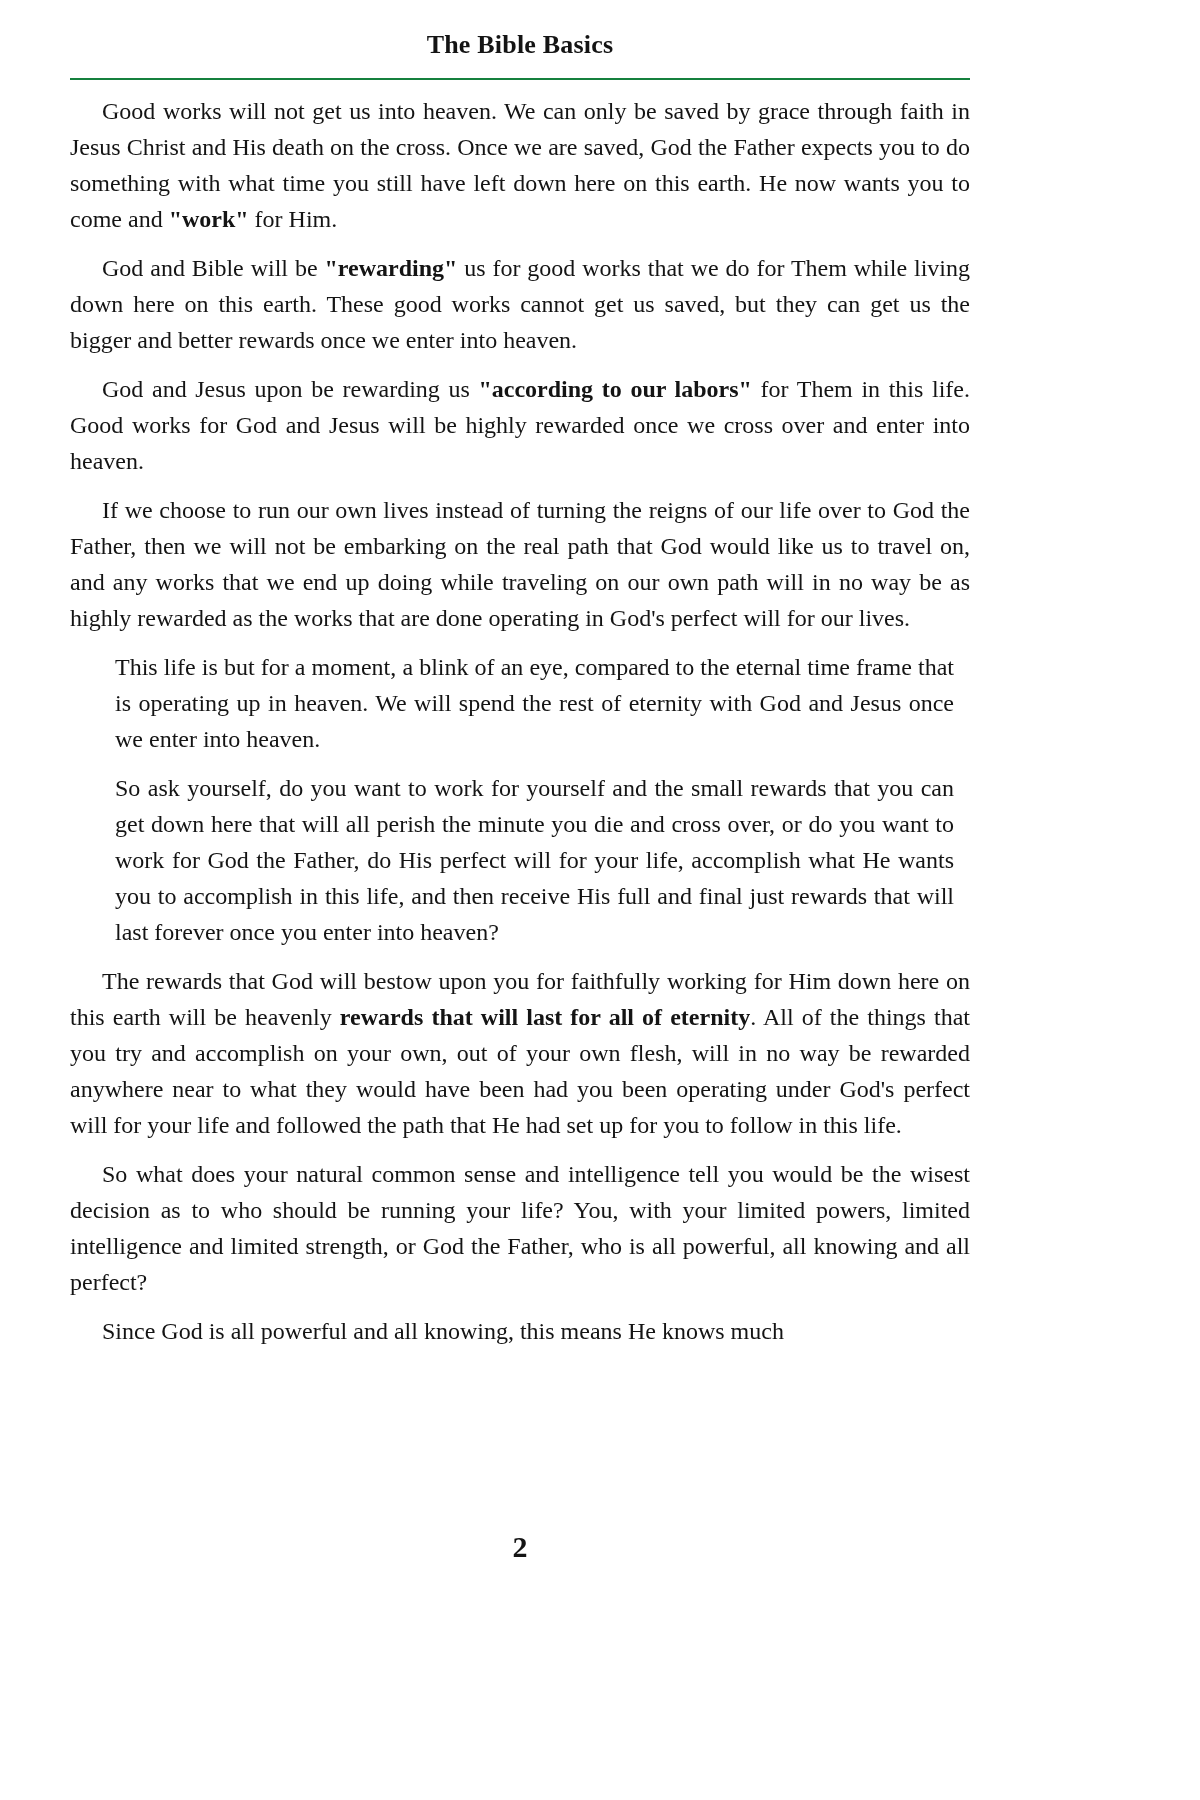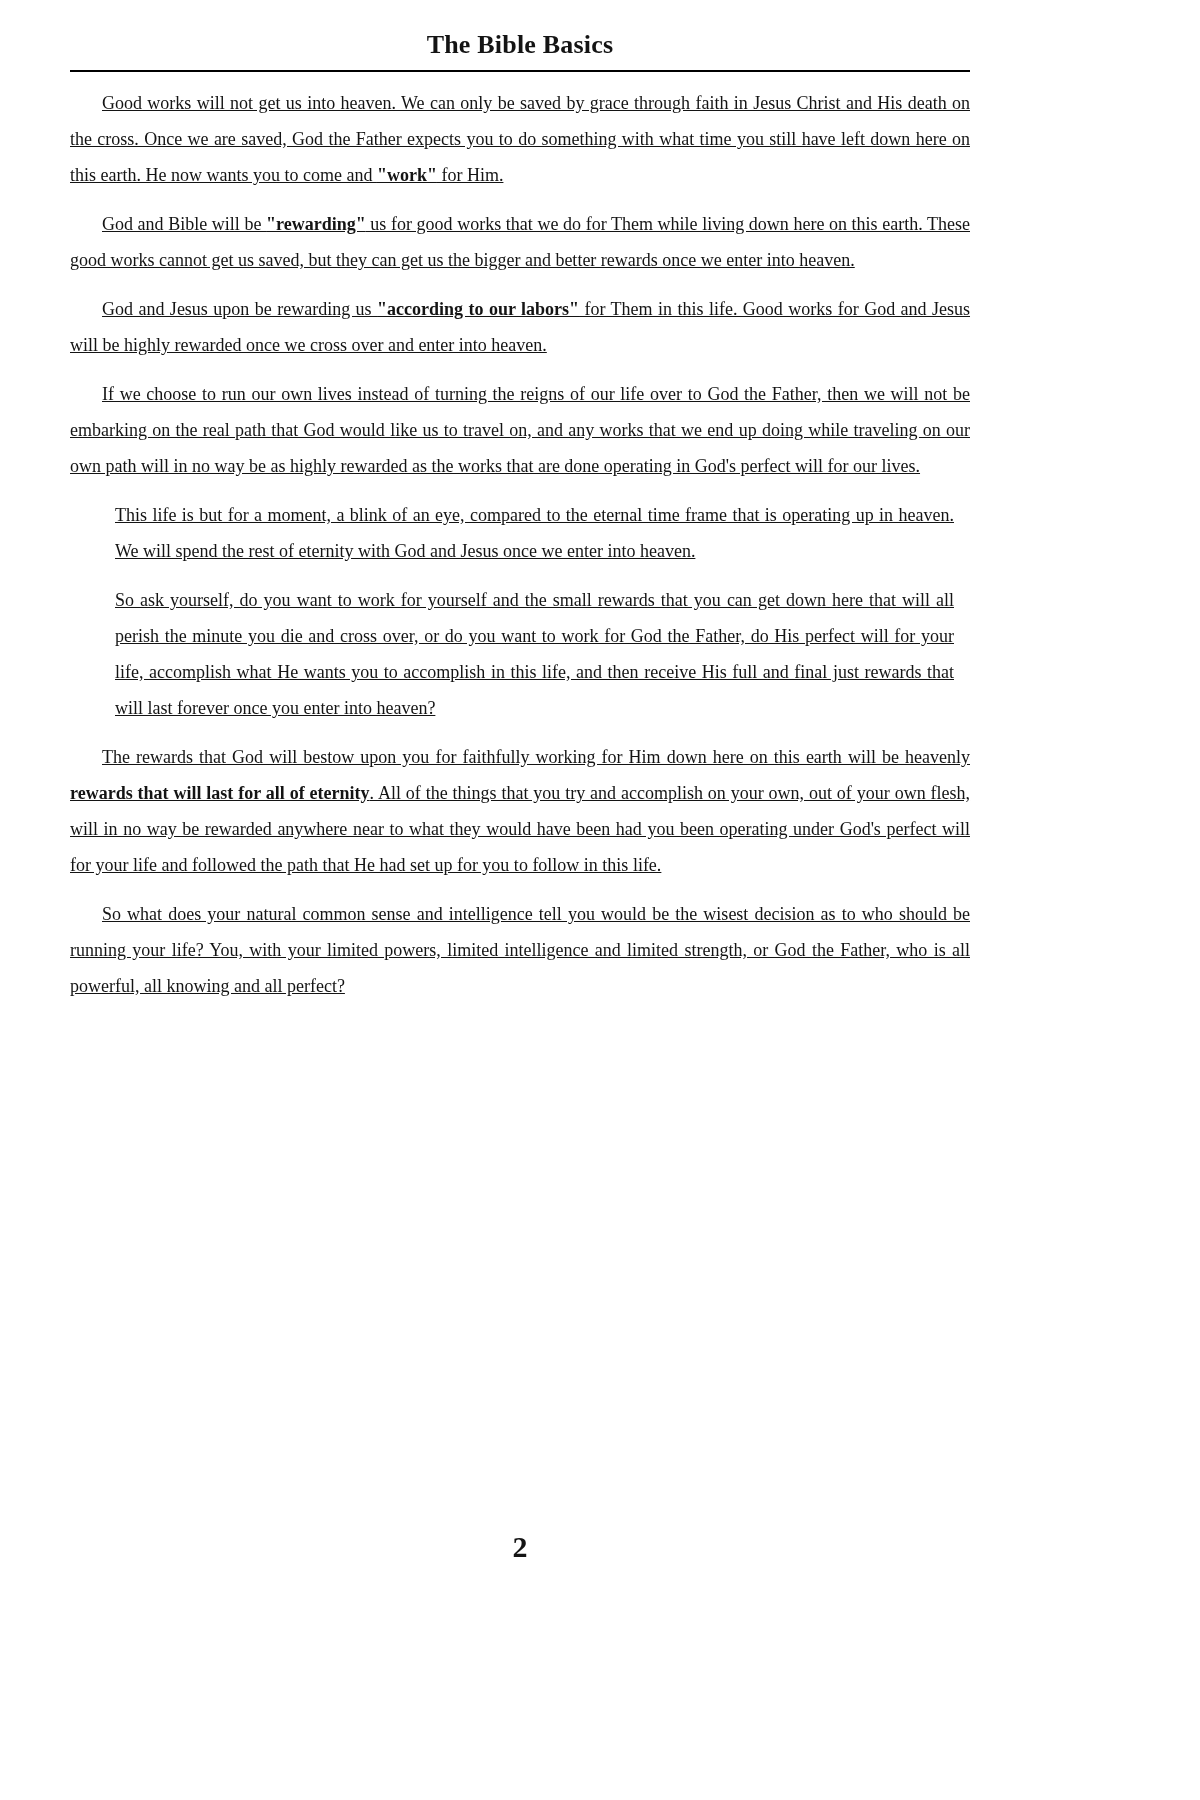--- a/index.html
+++ b/index.html
@@ -13,37 +13,36 @@
     height: 1800px;
     background: #ffffff;
     box-sizing: border-box;
     padding: 30px 230px 0 70px;
     font-family: "Liberation Serif", "DejaVu Serif", serif;
     color: #141414;
     overflow: hidden;
   }
   .header {
     text-align: center;
-    border-bottom: 2px solid #000000;
-    padding-bottom: 10px;
+    border-bottom: 2px solid #15803d;
+    padding-bottom: 18px;
     margin-bottom: 9px;
   }
   .title {
     font-size: 26px;
     font-weight: bold;
     line-height: 30px;
     letter-spacing: 0.2px;
   }
   .content p {
-    font-size: 18px;
+    font-size: 24px;
     line-height: 36px;
     text-align: justify;
     margin: 13px 0;
     text-indent: 32px;
-    text-decoration: underline;
   }
   .content p.block {
     margin-left: 45px;
     margin-right: 16px;
     text-indent: 0;
   }
   .content span.bold {
     font-weight: bold;
   }
   .page-number {
@@ -66,16 +65,17 @@
 
   <div class="content">
       <p class="normal"><span>Good works will not get us into heaven. We can only be saved by grace through faith in Jesus Christ and His death on the cross. Once we are saved, God the Father expects you to do something with what time you still have left down here on this earth. He now wants you to come and </span><span class="bold">"work"</span><span> for Him.</span></p>
       <p class="normal"><span>God and Bible will be </span><span class="bold">"rewarding"</span><span> us for good works that we do for Them while living down here on this earth. These good works cannot get us saved, but they can get us the bigger and better rewards once we enter into heaven.</span></p>
       <p class="normal"><span>God and Jesus upon be rewarding us </span><span class="bold">"according to our labors"</span><span> for Them in this life. Good works for God and Jesus will be highly rewarded once we cross over and enter into heaven.</span></p>
       <p class="normal"><span>If we choose to run our own lives instead of turning the reigns of our life over to God the Father, then we will not be embarking on the real path that God would like us to travel on, and any works that we end up doing while traveling on our own path will in no way be as highly rewarded as the works that are done operating in God's perfect will for our lives.</span></p>
       <p class="block"><span>This life is but for a moment, a blink of an eye, compared to the eternal time frame that is operating up in heaven. We will spend the rest of eternity with God and Jesus once we enter into heaven.</span></p>
       <p class="block"><span>So ask yourself, do you want to work for yourself and the small rewards that you can get down here that will all perish the minute you die and cross over, or do you want to work for God the Father, do His perfect will for your life, accomplish what He wants you to accomplish in this life, and then receive His full and final just rewards that will last forever once you enter into heaven?</span></p>
       <p class="normal"><span>The rewards that God will bestow upon you for faithfully working for Him down here on this earth will be heavenly </span><span class="bold">rewards that will last for all of eternity</span><span>. All of the things that you try and accomplish on your own, out of your own flesh, will in no way be rewarded anywhere near to what they would have been had you been operating under God's perfect will for your life and followed the path that He had set up for you to follow in this life.</span></p>
       <p class="normal"><span>So what does your natural common sense and intelligence tell you would be the wisest decision as to who should be running your life? You, with your limited powers, limited intelligence and limited strength, or God the Father, who is all powerful, all knowing and all perfect?</span></p>
+      <p class="normal"><span>Since God is all powerful and all knowing, this means He knows much</span></p>
     </div>
 
   <div class="page-number">2</div>
 </div>
 
 </body></html>

